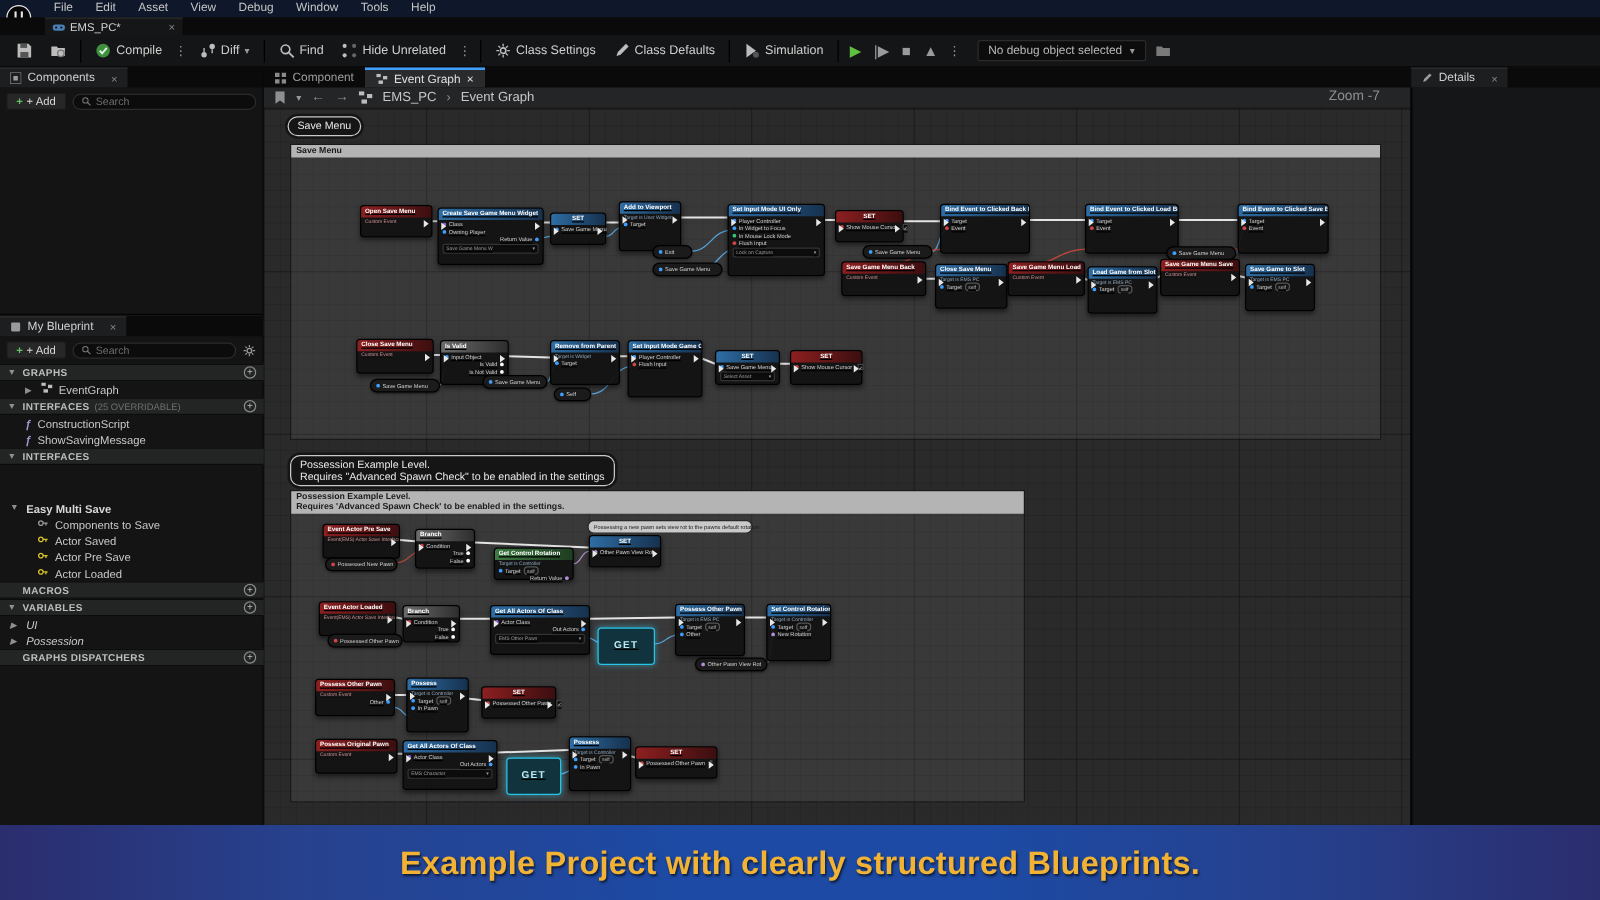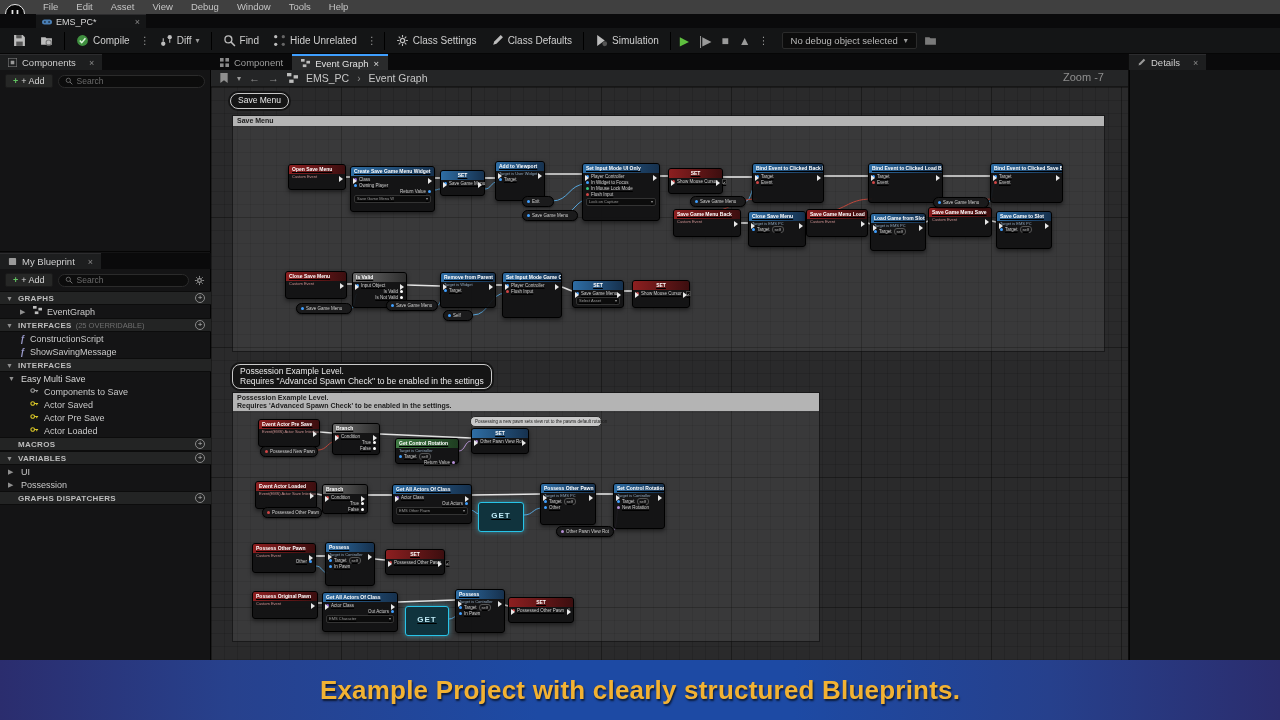--- a/index.html
+++ b/index.html
@@ -1,21 +1,21 @@
 <!DOCTYPE html>
 <html><head>
 <meta charset="utf-8">
 <style>
   * { margin:0; padding:0; box-sizing:border-box; }
   html,body { width:1280px; height:720px; background:#0c0c0c; overflow:hidden;
     font-family:"Liberation Sans", sans-serif; -webkit-font-smoothing:antialiased; }
   #app { position:relative; width:1280px; height:720px; background:#0c0c0c; }
 
   
-  #menubar { position:absolute; left:0; top:0; width:1280px; height:14px; background:#404040;
+  #menubar { position:absolute; left:0; top:0; width:1280px; height:14px; background:#0f172a;
     display:flex; align-items:center; padding-left:34px; }
   #menubar .mi { color:#c4c4c4; font-size:9.5px; padding:0 9px; line-height:14px; cursor:default; }
   #logo { position:absolute; left:2px; top:1px; width:26px; height:25px; display:flex; align-items:center; justify-content:center; }
   #logo .circ { width:20px; height:20px; border-radius:50%; background:#060606; border:1.5px solid #e8e8e8;
     color:#e8e8e8; font-size:11px; font-weight:bold; display:flex; align-items:center; justify-content:center; }
 
   
   #assettabs { position:absolute; left:0; top:14px; width:1280px; height:14px; background:#0a0a0b; }
   .assettab { position:absolute; left:36px; top:0; width:110px; height:14px; background:#151617;
     border-top:1px solid #2c2c2e; display:flex; align-items:center; gap:4px; padding:0 6px; }
@@ -53,22 +53,22 @@
   .editlink { color:#b9b9b9; font-size:8px; text-decoration:underline; margin-left:auto; margin-right:2px; white-space:nowrap; }
   .shead { display:flex; align-items:center; background:#232424; height:14px; padding:0 6px; gap:4px;
     border-top:1px solid #0c0c0c; border-bottom:1px solid #0c0c0c; }
   .shead .lbl { color:#bdbdbd; font-size:8px; font-weight:bold; letter-spacing:.3px; }
   .shead .suffix { color:#6f6f6f; font-size:7.5px; }
   .shead .oplus { margin-left:auto; width:10px; height:10px; border:1px solid #8a8a8a; border-radius:50%;
     color:#bdbdbd; font-size:8px; line-height:8px; text-align:center; }
   .scaret { color:#8f8f8f; font-size:7px; width:8px; }
   .mbrow { display:flex; align-items:center; gap:5px; height:13px; padding-left:20px; color:#c9c9c9; font-size:9px; }
   .mbrow.ind2 { padding-left:30px; }
-  .mbrow.grp { padding-left:8px; color:#d6d6d6; font-weight:normal; font-size:9px; }
-  .mbrow.grp2 { padding-left:8px; color:#c9c9c9; }
+  .mbrow.grp { padding-left:8px; color:#d6d6d6; font-weight:bold; font-size:9px;margin-top:28px; }
+  .mbrow.grp2 { padding-left:8px; color:#c9c9c9;font-style:italic; }
 
   
   #graphtabs { left:211px; top:54px; width:917px; }
   .gtab { display:flex; align-items:center; gap:5px; padding:0 9px; height:16px; color:#9d9d9d; font-size:9.5px; }
   .gtab.active { background:#2a2b2c; color:#e0e0e0; border-top:2px solid #3f9fff; }
   #breadcrumbbar { position:absolute; left:211px; top:70px; width:917px; height:17px; background:#242526;
     border-bottom:1px solid #161616; display:flex; align-items:center; gap:8px; padding:0 8px; }
   #breadcrumbbar .nav { color:#8f8f8f; font-size:11px; font-weight:bold; }
   #breadcrumbbar .bc { color:#c7c7c7; font-size:10.5px; }
   #breadcrumbbar .sep { color:#8f8f8f; font-size:10px; }

